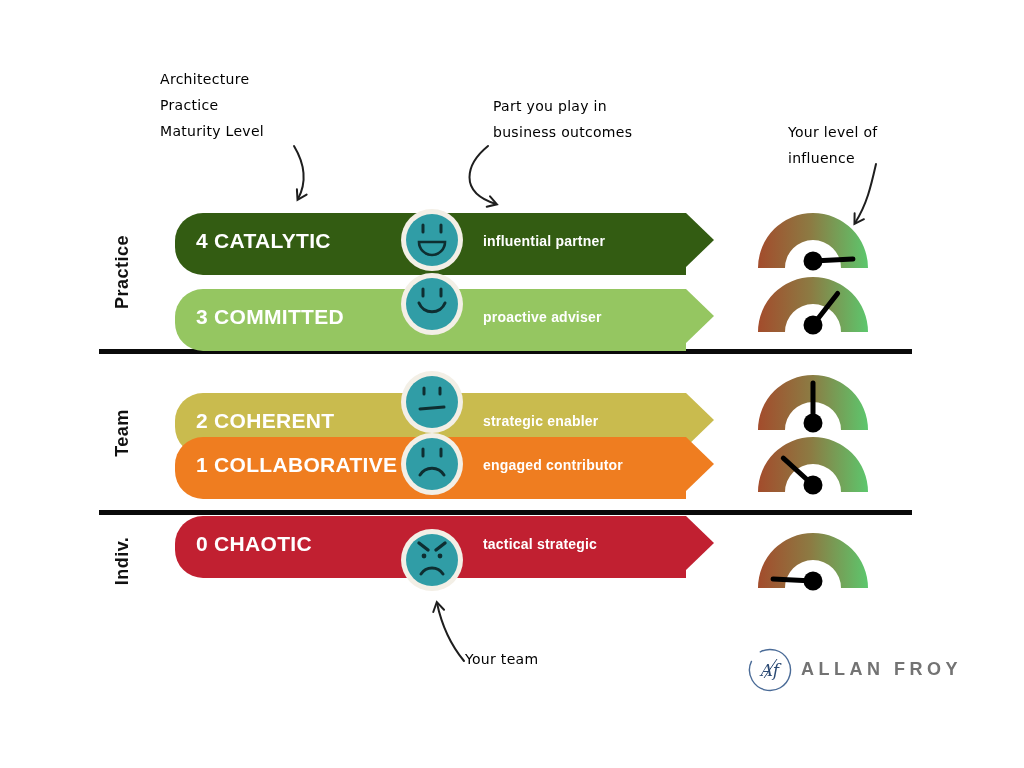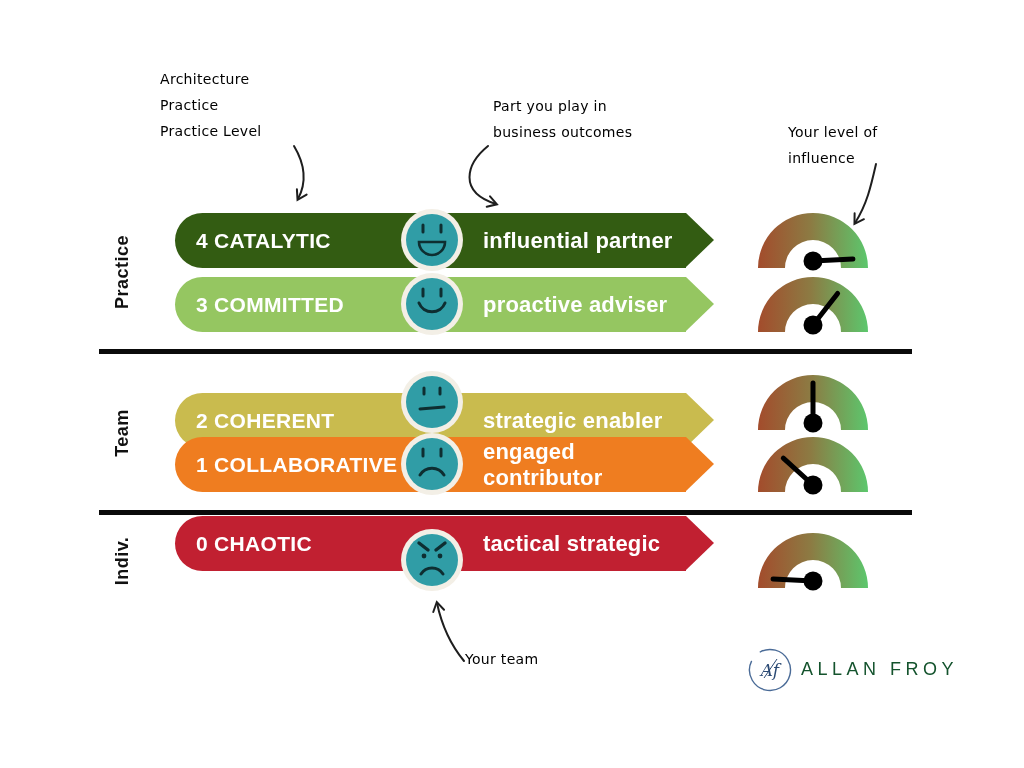--- a/index.html
+++ b/index.html
@@ -9,57 +9,57 @@
 
   
   .note{position:absolute;font-family:"DejaVu Sans",sans-serif;font-size:14px;
         line-height:26px;color:#000000;letter-spacing:.3px;white-space:nowrap}
 
   
   .grp{position:absolute;transform:translate(-50%,-50%) rotate(-90deg);
        font-weight:bold;font-size:18px;color:#111;letter-spacing:.5px}
 
   
-  .banner{position:absolute;left:175px;width:511px;height:55px;background:var(--c);
+  .banner{position:absolute;left:175px;width:511px;height:62px;background:var(--c);
           border-radius:28px 0 0 28px;color:#fff}
   .banner .tip{position:absolute;left:100%;top:0;width:0;height:0;
           border-top:27.5px solid transparent;border-bottom:27.5px solid transparent;
           border-left:28px solid var(--c)}
   .lvl{position:absolute;left:21px;top:0;height:55px;display:flex;align-items:center;
        font-weight:bold;font-size:21px;letter-spacing:.3px}
   .desc{position:absolute;left:308px;top:0;height:55px;display:flex;align-items:center;
-       font-weight:bold;font-size:22px;letter-spacing:.2px}
+       font-weight:bold;font-size:14px;letter-spacing:.2px}
 
   .face{position:absolute;left:401px;width:62px;height:62px;overflow:visible}
   .gauge{position:absolute;left:755px;width:116px;height:58px;overflow:visible}
 
   .divider{position:absolute;left:99px;width:813px;height:5px;background:#0a0a0a}
 
   
-  .logo-word{position:absolute;left:801px;top:659px;font-size:18px;font-weight:400;
-       letter-spacing:4.5px;color:#14532d;white-space:nowrap}
+  .logo-word{position:absolute;left:801px;top:659px;font-size:18px;font-weight:700;
+       letter-spacing:4.5px;color:#737373;white-space:nowrap}
   #arrows{position:absolute;left:0;top:0;pointer-events:none}
 </style>
 </head>
 <body>
 
 <svg width="0" height="0" style="position:absolute" aria-hidden="true">
   <defs>
     <linearGradient id="ggrad" x1="0" y1="0" x2="1" y2="0">
       <stop offset="0%" stop-color="#a34c2c"></stop>
       <stop offset="48%" stop-color="#8c7b43"></stop>
       <stop offset="100%" stop-color="#5cc76d"></stop>
     </linearGradient>
   </defs>
 </svg>
 
 <div class="note" style="left:160px;top:66px">
   <div>Architecture</div>
   <div>Practice</div>
-  <div>Practice Level</div>
+  <div>Maturity Level</div>
 </div>
 <div class="note" style="left:493px;top:93px">
   <div>Part you play in</div>
   <div>business outcomes</div>
 </div>
 <div class="note" style="left:788px;top:119px">
   <div>Your level of</div>
   <div>influence</div>
 </div>
 <div class="note" style="left:457px;top:646px">
@@ -100,21 +100,21 @@
   </g>
 </svg>
 <svg class="gauge" style="top:210px" viewBox="0 0 116 58">
   <path d="M3,58 A55,55 0 0 1 113,58 L86,58 A28,28 0 0 0 30,58 Z" fill="url(#ggrad)"></path>
   <g transform="translate(58,51)">
     <line x1="0" y1="0" x2="39.9" y2="-2.1" stroke="#000" stroke-width="5" stroke-linecap="round"></line>
     <circle r="9.5" fill="#000"></circle>
   </g>
 </svg>
 
-<div class="banner" style="top: 277px; text-align: right; --c: #95c661;">
+<div class="banner" style="top: 289px; text-align: right; --c: #95c661;">
   <span class="lvl">3 COMMITTED</span>
   <span class="desc">proactive adviser</span>
   <span class="tip"></span>
 </div>
 <svg class="face" style="top:273px" viewBox="-31 -31 62 62">
   <circle r="31" fill="#f3efe6"></circle>
     <circle r="26" fill="#309da6"></circle>
   <g stroke="#0e2e31" stroke-width="3" stroke-linecap="round" fill="none">
     <path d="M-9,-15 L-9,-8"></path>
       <path d="M9,-15 L9,-8"></path>

